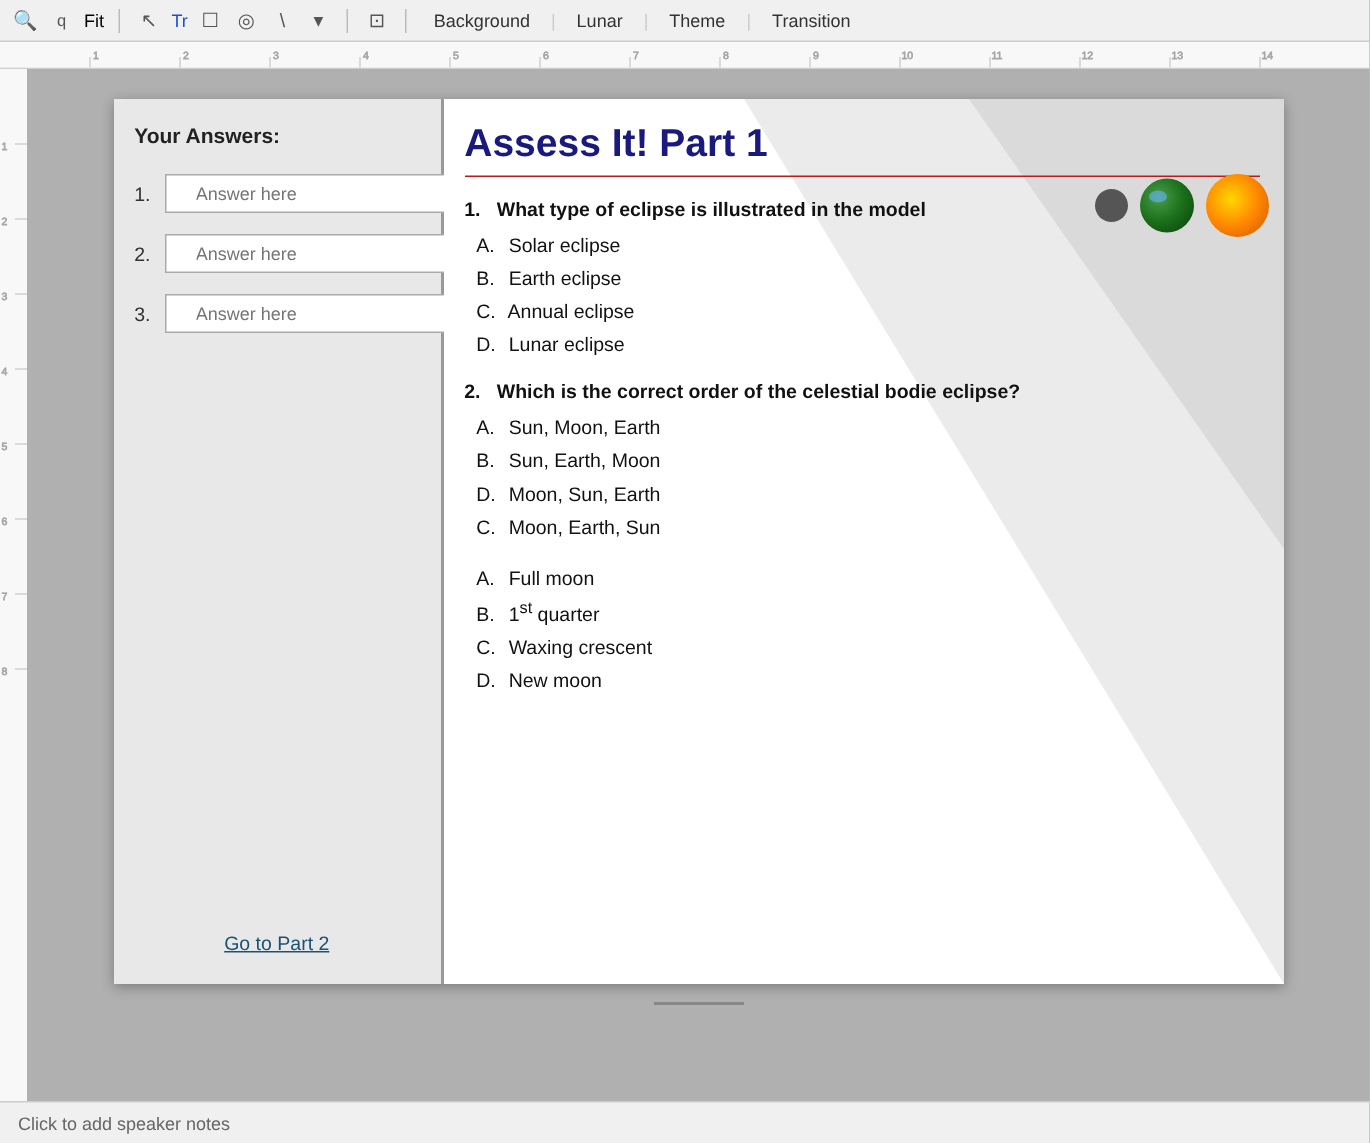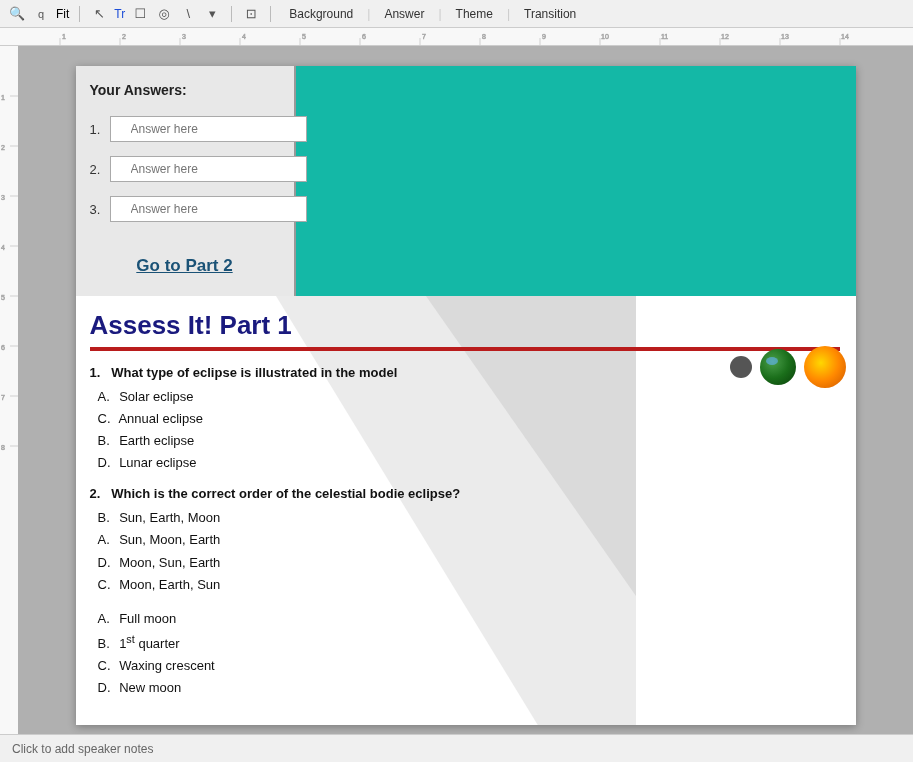--- a/index.html
+++ b/index.html
@@ -82,27 +82,26 @@
     .slide-container {
       flex: 1;
       display: flex;
       align-items: flex-start;
       justify-content: center;
       padding: 20px;
       overflow: hidden;
     }
 
     .slide {
-      background: #14b8a6;
+      background: #84cc16;
       width: 780px;
       min-height: 590px;
       display: flex;
       box-shadow: 0 2px 8px rgba(0,0,0,0.3);
       position: relative;
-      flex-direction: column;
     }
 
     
     .answers-panel {
       width: 220px;
       background: #e8e8e8;
       padding: 16px 14px 20px 14px;
       flex-shrink: 0;
       display: flex;
       flex-direction: column;
@@ -136,26 +135,25 @@
       height: 26px;
       font-size: 12px;
       color: #999;
       padding: 0 20px;
       outline: none;
     }
 
     .goto-link {
       margin-top: auto;
       text-align: center;
-      font-size: 17px;
+      font-size: 13px;
       color: #1a5276;
       text-decoration: underline;
       cursor: pointer;
       padding-top: 20px;
-      font-weight: bold;
     }
 
     
     .assess-panel {
       flex: 1;
       background: white;
       position: relative;
       overflow: hidden;
     }
 
@@ -179,21 +177,21 @@
       position: relative;
       z-index: 1;
       padding: 14px 16px 14px 14px;
     }
 
     .assess-title {
       font-size: 26px;
       font-weight: bold;
       color: #1a1a7e;
       margin-bottom: 14px;
-      border-bottom: 4px solid #b91c1c;
+      border-bottom: 1px solid #b91c1c;
       padding-bottom: 6px;
     }
 
     .question-block {
       margin-bottom: 12px;
     }
 
     .question-text {
       font-size: 13px;
       font-weight: bold;
@@ -308,21 +306,21 @@
   <span style="font-size:12px;color:#1d4ed8;">Tr</span>
   <span class="toolbar-icon">☐</span>
   <span class="toolbar-icon">◎</span>
   <span class="toolbar-icon">\</span>
   <span class="toolbar-icon">▾</span>
   <span class="toolbar-separator"></span>
   <span class="toolbar-icon">⊡</span>
   <span class="toolbar-separator"></span>
   <button class="toolbar-btn">Background</button>
   <span style="color:#ccc;">|</span>
-  <button class="toolbar-btn">Answer</button>
+  <button class="toolbar-btn">Lunar</button>
   <span style="color:#ccc;">|</span>
   <button class="toolbar-btn">Theme</button>
   <span style="color:#ccc;">|</span>
   <button class="toolbar-btn">Transition</button>
 </div>
 
 <div class="ruler">
   <svg class="ruler-svg" xmlns="http://www.w3.org/2000/svg">
     <rect width="100%" height="18" fill="#f8f8f8"></rect>
 
@@ -434,47 +432,47 @@
               <div class="question-text">
                 <span>1.</span>
                 &nbsp;&nbsp;<span>What type of eclipse is illustrated in the model</span>
               </div>
               <div class="answer-choices">
                 <div class="choice">
                   <span class="choice-letter">A.</span>
                   <span>Solar eclipse</span>
                 </div>
                 <div class="choice">
+                  <span class="choice-letter">B.</span>
+                  <span>Earth eclipse</span>
+                </div>
+                <div class="choice">
                   <span class="choice-letter">C.</span>
                   <span>Annual eclipse</span>
-                </div>
-                <div class="choice">
-                  <span class="choice-letter">B.</span>
-                  <span>Earth eclipse</span>
                 </div>
                 <div class="choice">
                   <span class="choice-letter">D.</span>
                   <span>Lunar eclipse</span>
                 </div>
               </div>
             </div>
 
             <div class="question-block">
               <div class="question-text">
                 <span>2.</span>
                 &nbsp;&nbsp;<span>Which is the correct order of the celestial bodie eclipse?</span>
               </div>
               <div class="answer-choices">
                 <div class="choice">
+                  <span class="choice-letter">A.</span>
+                  <span>Sun, Moon, Earth</span>
+                </div>
+                <div class="choice">
                   <span class="choice-letter">B.</span>
                   <span>Sun, Earth, Moon</span>
-                </div>
-                <div class="choice">
-                  <span class="choice-letter">A.</span>
-                  <span>Sun, Moon, Earth</span>
                 </div>
                 <div class="choice">
                   <span class="choice-letter">D.</span>
                   <span>Moon, Sun, Earth</span>
                 </div>
                 <div class="choice">
                   <span class="choice-letter">C.</span>
                   <span>Moon, Earth, Sun</span>
                 </div>
               </div>

